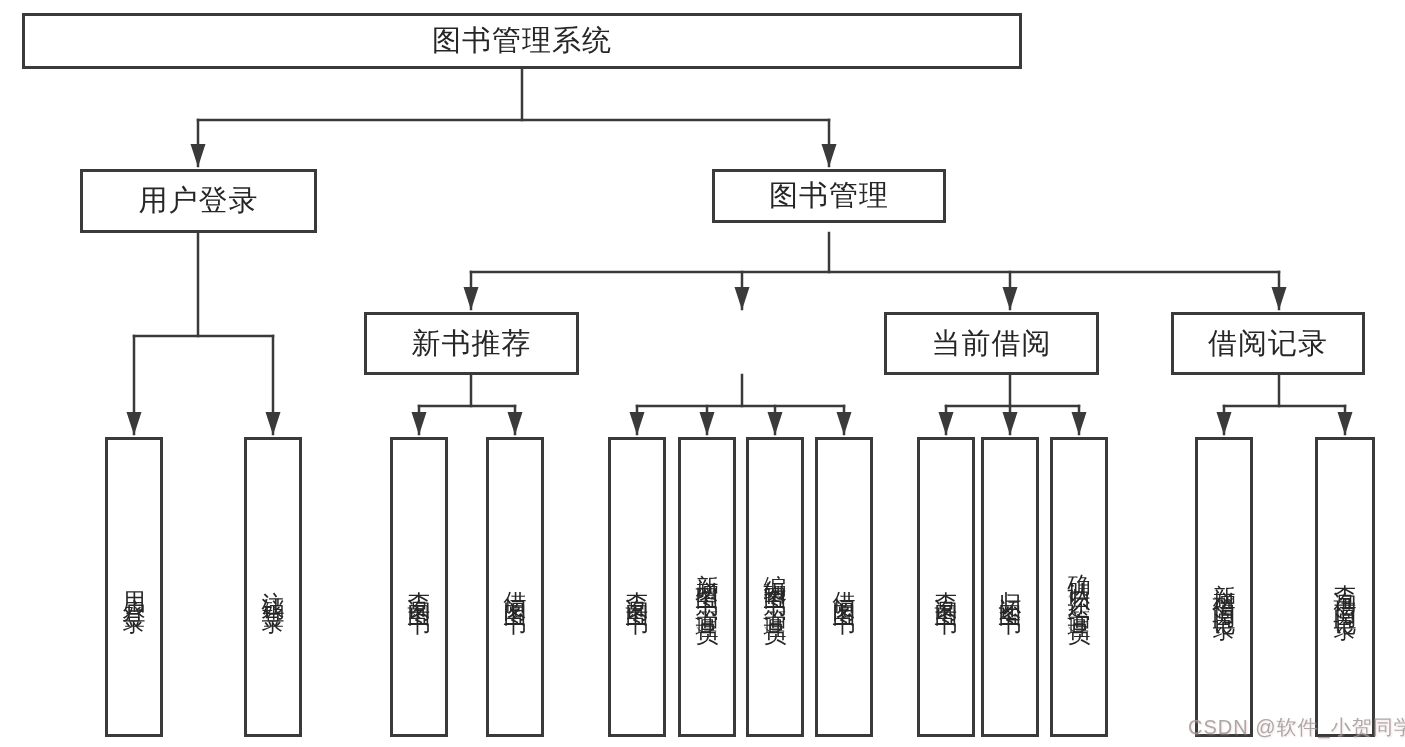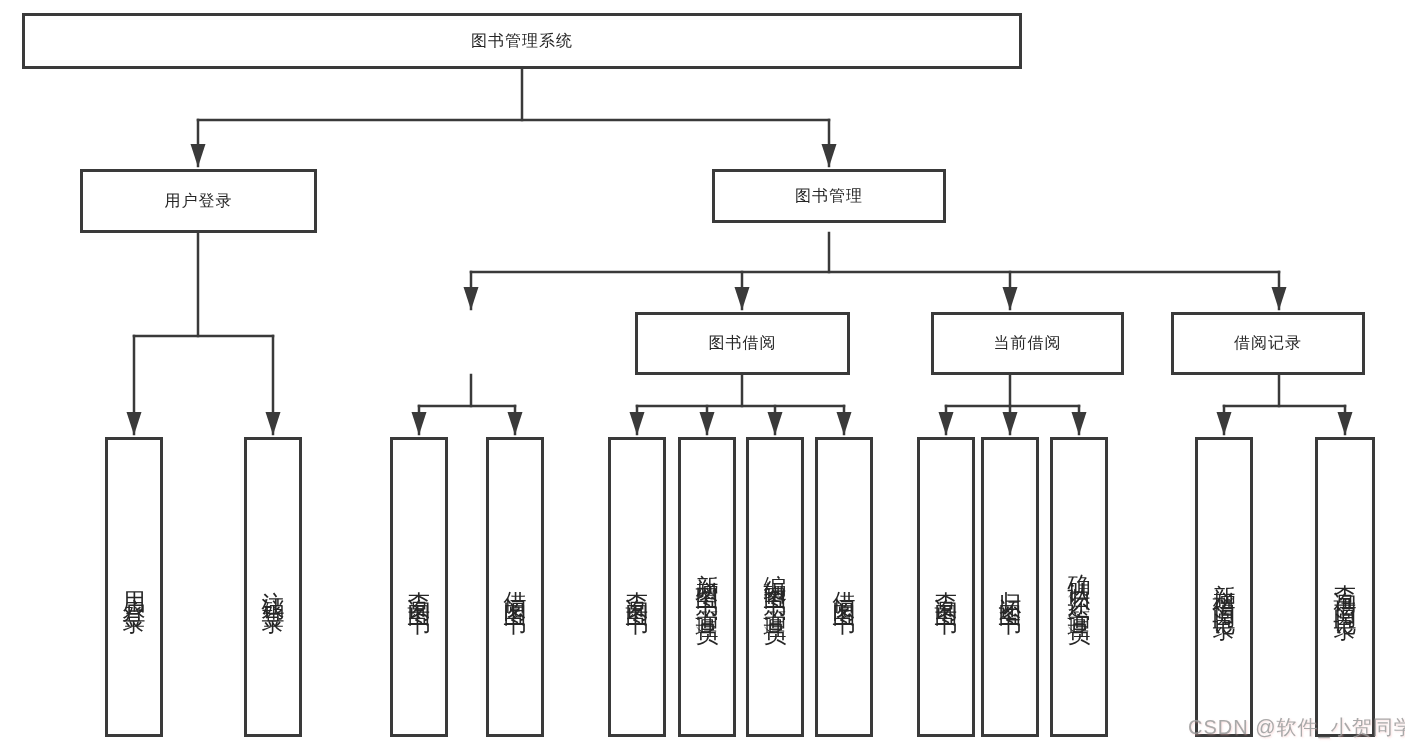--- a/index.html
+++ b/index.html
@@ -30,21 +30,21 @@
     position: absolute;
     box-sizing: border-box;
     background: #ffffff;
     border: 3px solid #3a3a3a;
     display: flex;
     align-items: center;
     justify-content: center;
     color: #262626;
   }
   .hbox span {
-    font-size: 16px;
+    font-size: 29px;
     letter-spacing: 1px;
     white-space: nowrap;
   }
   .vbox span {
     writing-mode: vertical-rl;
     text-orientation: mixed;
     font-size: 23px;
     letter-spacing: 7px;
     line-height: 1;
   }
@@ -133,24 +133,24 @@
     <span>图书管理系统</span>
   </div>
 
   <div class="box hbox" style="left:80px;top:169px;width:237px;height:64px">
     <span>用户登录</span>
   </div>
   <div class="box hbox" style="left:712px;top:169px;width:234px;height:54px">
     <span>图书管理</span>
   </div>
 
-  <div class="box hbox" style="left:635px;top:312px;width:215px;height:63px">
-    <span>图书借阅</span>
-  </div>
-  <div class="box hbox" style="left:931px;top:312px;width:193px;height:63px">
+  <div class="box hbox" style="left:364px;top:312px;width:215px;height:63px">
+    <span>新书推荐</span>
+  </div>
+  <div class="box hbox" style="left:884px;top:312px;width:215px;height:63px">
     <span>当前借阅</span>
   </div>
   <div class="box hbox" style="left:1171px;top:312px;width:194px;height:63px">
     <span>借阅记录</span>
   </div>
 
   <div class="box vbox" style="left:105px;top:437px;width:58px;height:300px">
     <span>用户登录</span>
   </div>
   <div class="box vbox" style="left:244px;top:437px;width:58px;height:300px">

